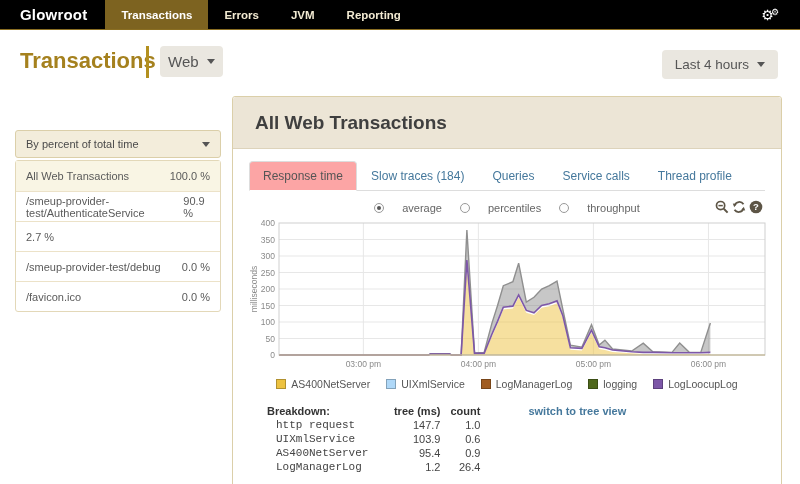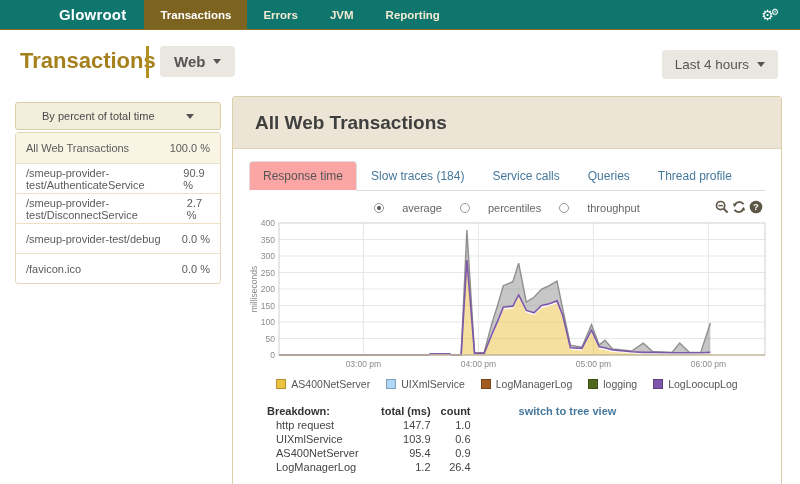--- a/index.html
+++ b/index.html
@@ -2,46 +2,46 @@
 <html><head>
 <meta charset="utf-8">
 <style>
   * { margin:0; padding:0; box-sizing:border-box; }
   html,body { width:800px; height:484px; overflow:hidden; background:#fff;
     font-family:"Liberation Sans", sans-serif; color:#444; }
   .stage { position:relative; width:800px; height:484px; overflow:hidden; }
 
   
   .navbar { position:absolute; left:0; top:0; width:800px; height:30px;
-    background:#0f766e; border-bottom:1px solid #8a6e22; display:flex; align-items:stretch;padding-left:39px; }
+    background:#000000; border-bottom:1px solid #8a6e22; display:flex; align-items:stretch; }
   .brand { color:#fff; font-size:15px; font-weight:bold; padding:0 18px 0 20px;
     display:flex; align-items:center; letter-spacing:.2px; }
   .nav-item { display:flex; align-items:center; padding:0 16px; font-size:11.5px;
     font-weight:bold; color:#f2ead2; cursor:pointer; }
   .nav-item.active { background:#7d6320; color:#fff; }
   .nav-right { margin-left:auto; display:flex; align-items:center; padding-right:18px; }
   .cogs { color:#fff; font-size:14px; line-height:1; position:relative; }
   .cogs .cog-small { font-size:9px; position:relative; top:-5px; left:-3px; }
 
   
   .titlebar { position:absolute; left:0; top:42px; width:800px; height:42px; }
   .page-title { position:absolute; left:20px; top:6px; font-size:22px; font-weight:bold; color:#a5811e; }
   .title-sep { position:absolute; left:146px; top:4px; width:3px; height:32px; background:#b3901f; }
   .btn { background:#eae7e0; border:none; border-radius:4px; color:#555;
     display:inline-flex; align-items:center; gap:8px; cursor:pointer; }
-  .web-btn { position:absolute; left:160px; top:4px; padding:7px 14px; font-size:15px;font-weight:bold; }
+  .web-btn { position:absolute; left:160px; top:4px; padding:7px 8px; font-size:15px; }
   .range-btn { position:absolute; right:22px; top:8px; padding:7px 13px; font-size:13.5px; }
   .caret { width:0; height:0; border-left:4px solid transparent; border-right:4px solid transparent;
     border-top:5px solid #555; display:inline-block; }
 
   
   .sidebar { position:absolute; left:15px; top:102px; width:206px; }
   .sort-select { height:28px; border:1px solid #dbcfa9; background:#f3eddb; border-radius:3px;
-    display:flex; align-items:center; padding:0 26px; font-size:11px; color:#4a4a4a;
-    justify-content:space-between; cursor:pointer; }
+    display:flex; align-items:center; padding:0 10px; font-size:11px; color:#4a4a4a;
+    justify-content:space-between; cursor:pointer;margin-top:28px; }
   .txn-list { margin-top:2px; border:1px solid #e3d8b8; border-radius:3px; background:#fff; }
   .txn-row { display:flex; justify-content:space-between; align-items:center; height:30px;
     padding:0 10px; font-size:11px; color:#5a5a5a; border-top:1px solid #ece2c8; cursor:pointer; }
   .txn-row:first-child { border-top:none; }
   .txn-row.active { background:#f9f5e4; }
   .txn-pct { color:#5a5a5a; }
 
   
   .panel { position:absolute; left:232px; top:96px; width:550px; height:420px;
     border:1px solid #dbcfa9; border-radius:3px; background:#fff; }
@@ -74,21 +74,21 @@
   .legend-row { display:flex; justify-content:center; gap:16px; margin-top:2px; }
   .legend-item { display:flex; align-items:center; gap:5px; font-size:10.5px; color:#555; }
   .swatch { width:10px; height:10px; border:1px solid rgba(0,0,0,.25); }
 
   
   .breakdown-area { display:flex; margin:14px 0 0 18px; gap:48px; }
   .bd-table { border-collapse:collapse; font-size:11px; color:#444; }
   .bd-table th { font-weight:bold; color:#333; text-align:left; padding:1px 0;margin-top:48px; }
   .bd-table th.num, .bd-table td.num { text-align:right; }
   .bd-table td { padding:1px 0; }
-  .bd-table td.name { padding-left:9px; padding-right:14px; }
+  .bd-table td.name { padding-left:9px; padding-right:14px;font-family:Liberation Mono, monospace; }
   .bd-table th.num, .bd-table td.num { min-width:58px; }
   .bd-table th:last-child, .bd-table td:last-child { min-width:40px; }
   .tree-link { font-size:11px; font-weight:bold; color:#45789c; cursor:pointer; margin-top:1px; }
 </style>
 </head>
 <body>
 
 <div class="stage">
 
   <div class="navbar">
@@ -125,21 +125,20 @@
     <div class="txn-list" id="txn-list">
         <div class="txn-row active">
           <span>All Web Transactions</span>
           <span class="txn-pct">100.0 %</span>
         </div>
         <div class="txn-row">
           <span>/smeup-provider-test/AuthenticateService</span>
           <span class="txn-pct">90.9 %</span>
         </div>
         <div class="txn-row">
-          <span>/smeup-provider-test/DisconnectService</span>
           <span class="txn-pct">2.7 %</span>
         </div>
         <div class="txn-row">
           <span>/smeup-provider-test/debug</span>
           <span class="txn-pct">0.0 %</span>
         </div>
         <div class="txn-row">
           <span>/favicon.ico</span>
           <span class="txn-pct">0.0 %</span>
         </div>
@@ -148,22 +147,22 @@
 
   <div class="panel">
     <div class="panel-header">
       <span class="panel-title">All Web Transactions</span>
     </div>
     <div class="panel-content">
 
       <div class="tabs" id="tabs">
           <div class="tab active">Response time</div>
           <div class="tab">Slow traces (184)</div>
+          <div class="tab">Queries</div>
           <div class="tab">Service calls</div>
-          <div class="tab">Queries</div>
           <div class="tab">Thread profile</div>
         </div>
 
       <div class="metric-row">
         <div id="metric-opts" style="display:flex;gap:18px;">
             <div class="metric-opt">
               <span class="radio selected"></span>
               <span>average</span>
             </div>
             <div class="metric-opt">
@@ -253,21 +252,21 @@
               <span>LogLoocupLog</span>
             </div>
           </div>
         </div>
 
       <div class="breakdown-area">
         <table class="bd-table">
           <thead>
             <tr>
               <th>Breakdown:</th>
-              <th class="num">total (ms)</th>
+              <th class="num">tree (ms)</th>
               <th class="num">count</th>
             </tr>
           </thead>
           <tbody id="bd-body">
               <tr>
                 <td class="name">http request</td>
                 <td class="num">147.7</td>
                 <td class="num">1.0</td>
               </tr>
               <tr>

